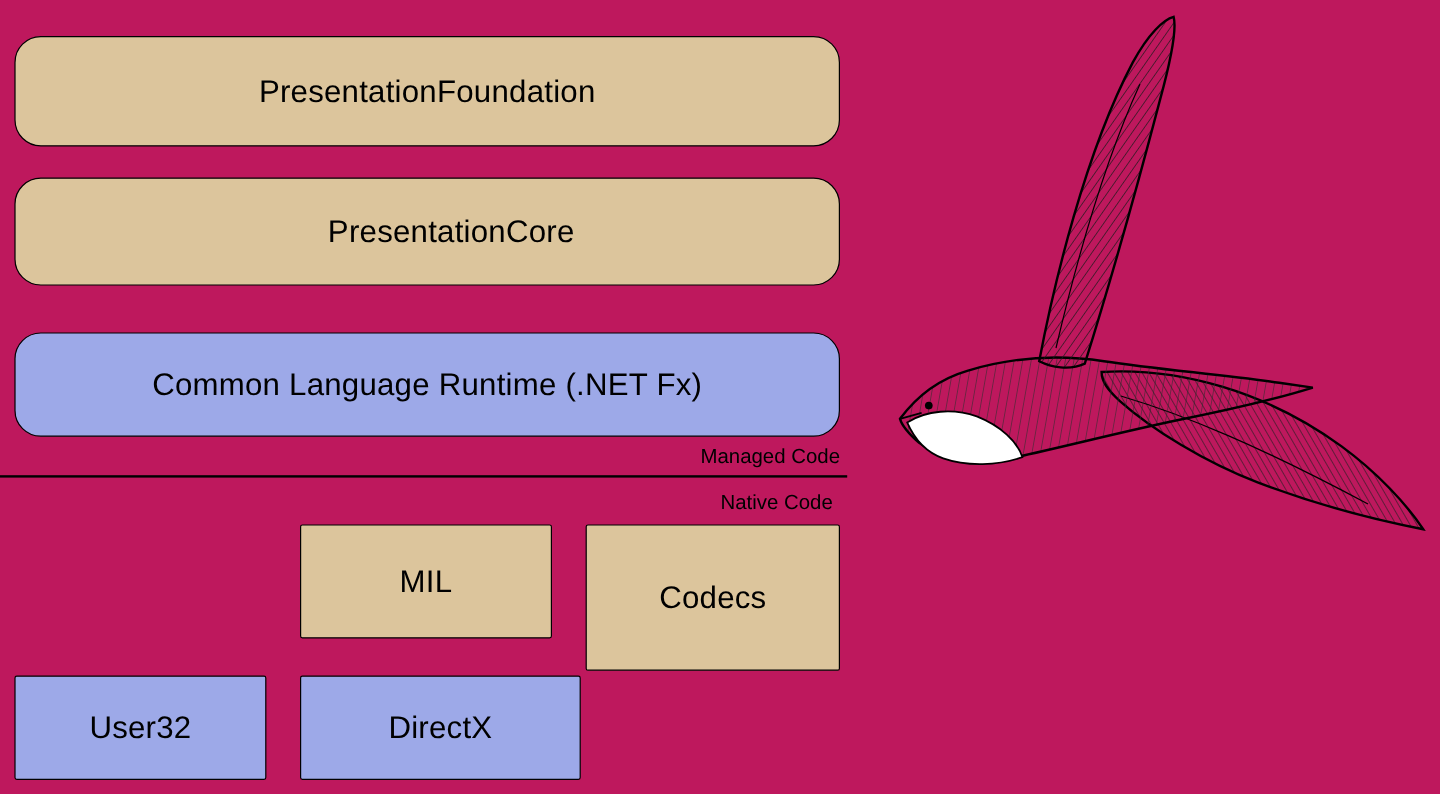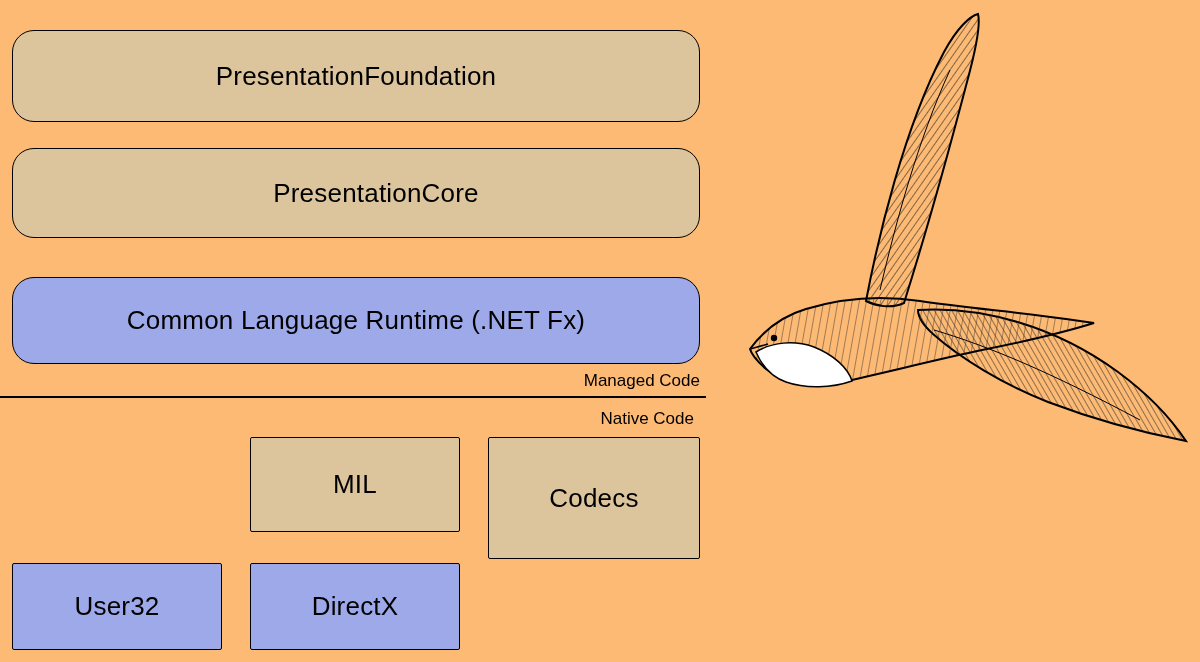--- a/index.html
+++ b/index.html
@@ -3,21 +3,21 @@
 <meta charset="utf-8">
 <style>
   * { margin: 0; padding: 0; box-sizing: border-box; }
   html, body { background: #ffffff; }
   body { font-family: "Liberation Sans", sans-serif; color: #000; }
 
   .canvas {
     position: relative;
     width: 1200px;
     height: 662px;
-    background: #fdba74;
+    background: #be185d;
     overflow: hidden;
   }
 
   .box {
     position: absolute;
     border: 1.5px solid #000;
     display: flex;
     align-items: center;
     justify-content: center;
     font-size: 26px;
@@ -29,21 +29,21 @@
   .box.small { border-radius: 2px; }
   .tan  { background: #dcc59c; }
   .blue { background: #9da9e8; }
 
   .box-pf   { left: 12px;  top: 30px;  width: 688px; height: 92px; }
   .box-pc   { left: 12px;  top: 148px; width: 688px; height: 90px; padding-left: 40px; }
   .box-clr  { left: 12px;  top: 277px; width: 688px; height: 87px; }
   .box-mil  { left: 250px; top: 437px; width: 210px; height: 95px; }
   .box-cod  { left: 488px; top: 437px; width: 212px; height: 122px; }
   .box-u32  { left: 12px;  top: 563px; width: 210px; height: 87px; }
-  .box-dx   { left: 250px; top: 563px; width: 210px; height: 87px; }
+  .box-dx   { left: 250px; top: 563px; width: 234px; height: 87px; }
 
   .side-label {
     position: absolute;
     font-size: 17px;
     color: #000;
     text-align: right;
     width: 300px;
   }
   .label-managed { left: 400px; top: 371px; }
   .label-native  { left: 394px; top: 409px; }

